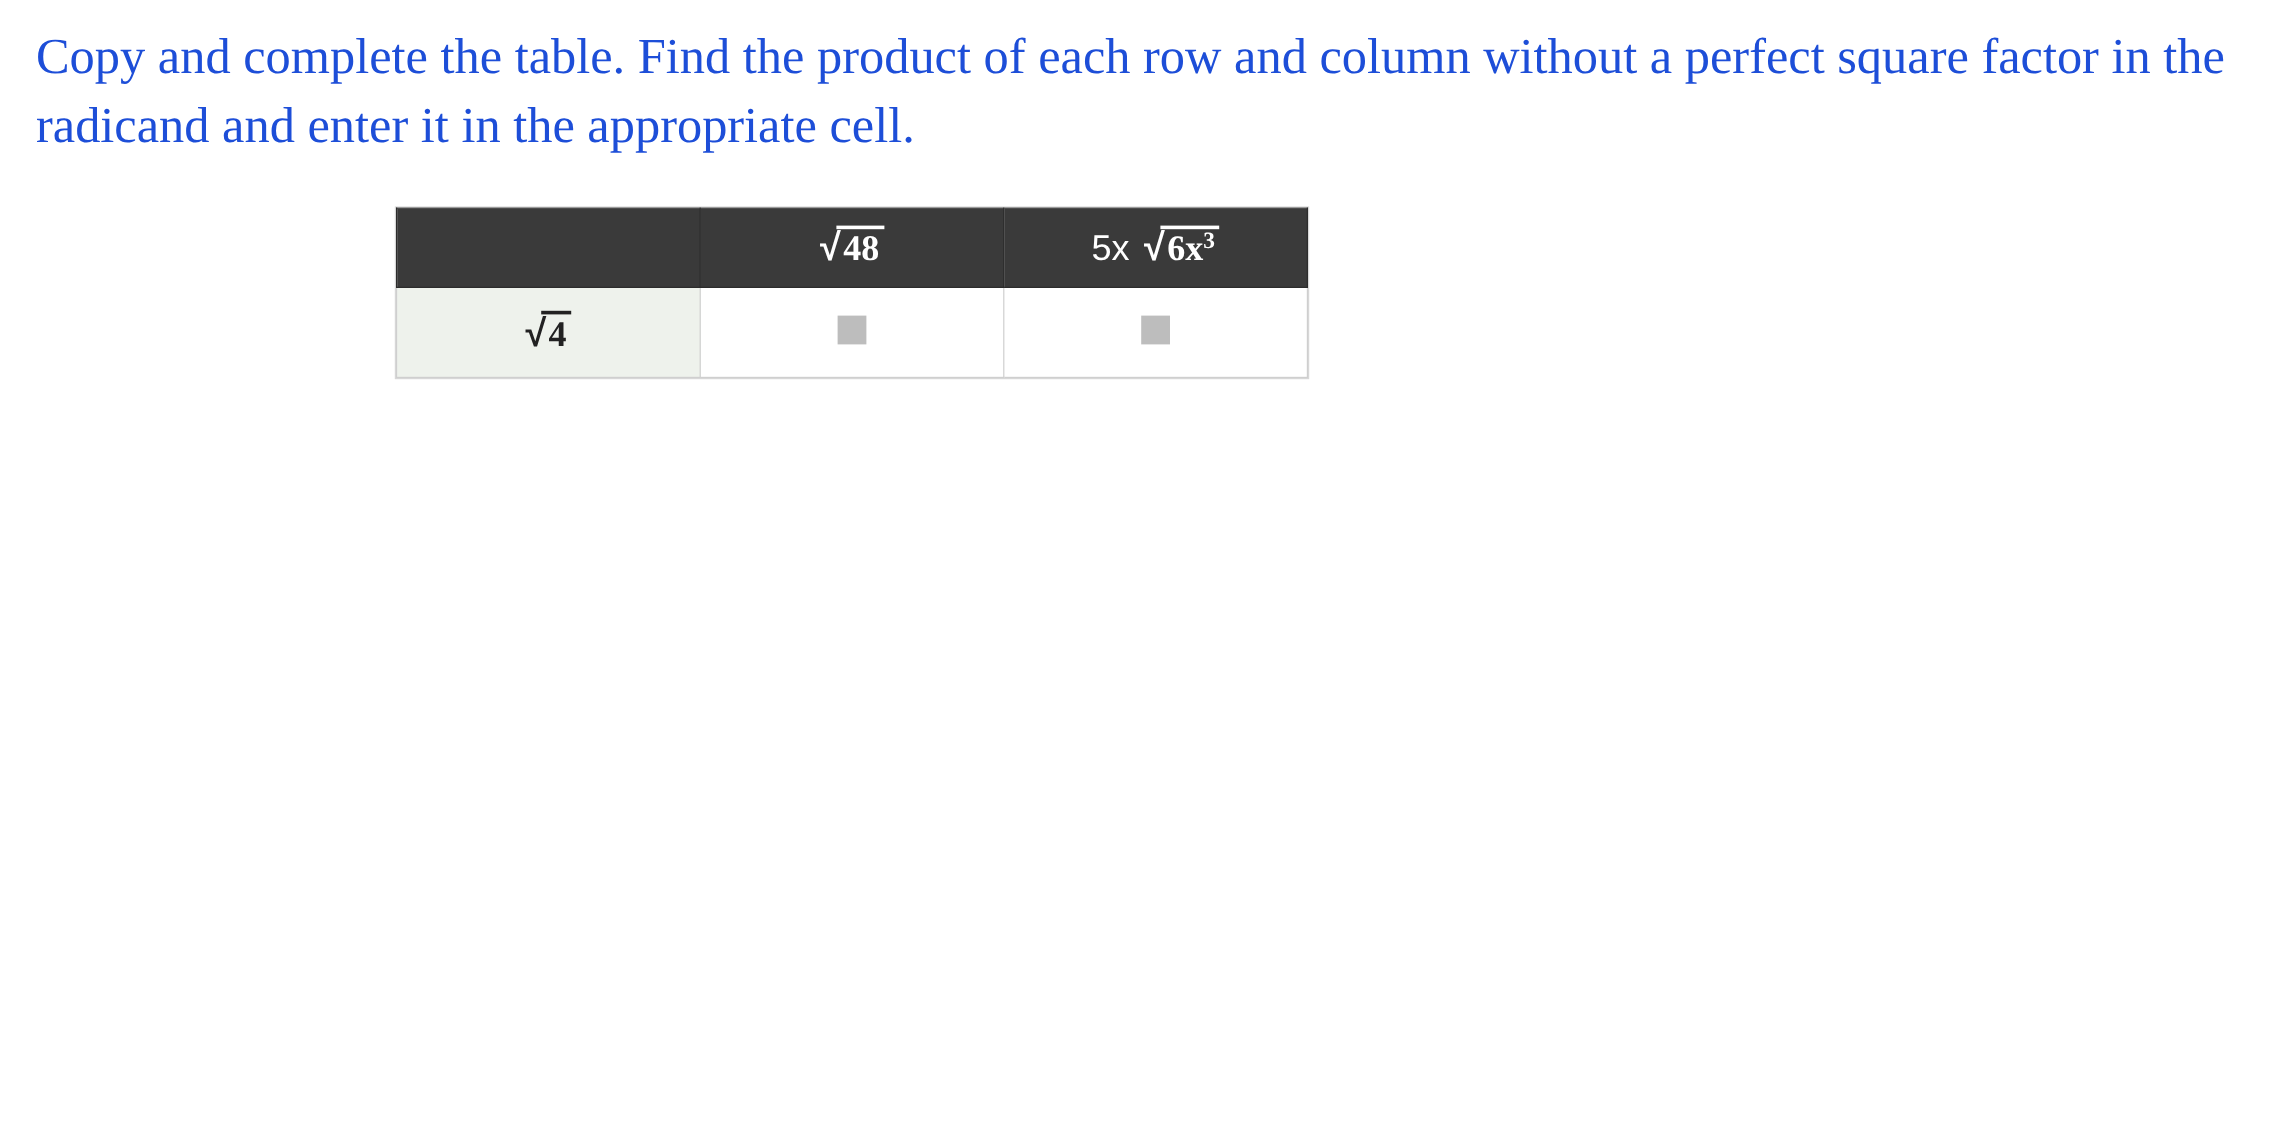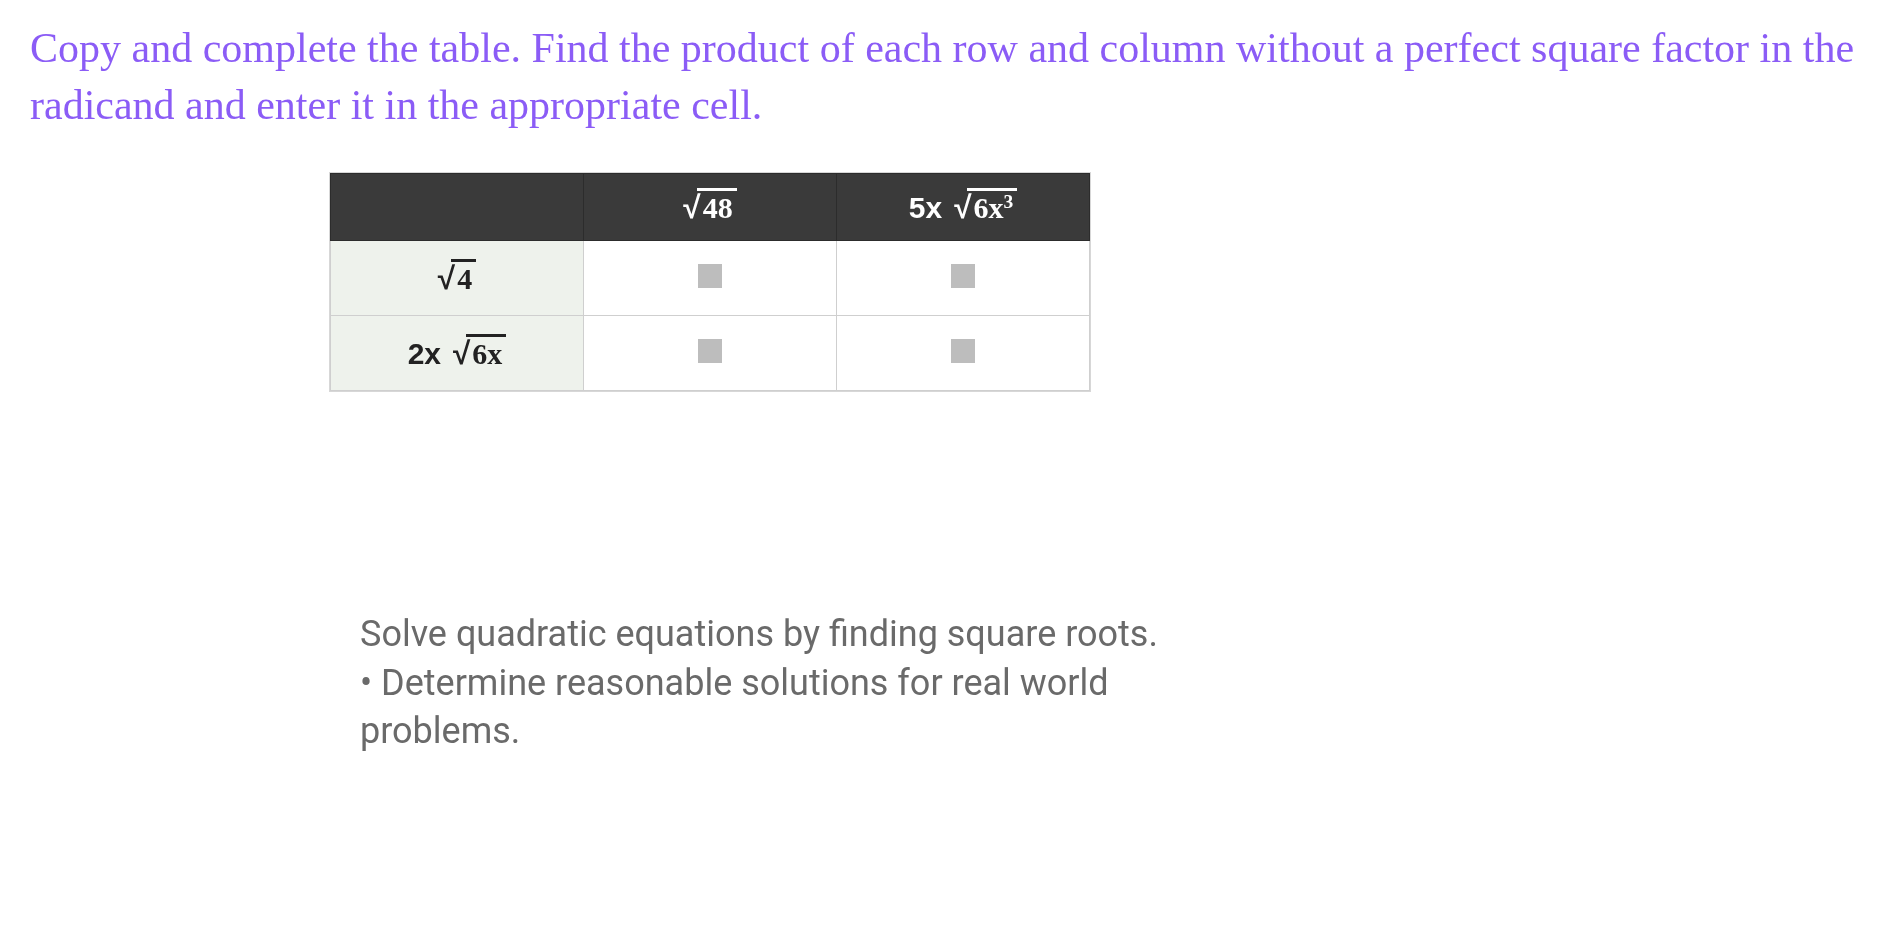--- a/index.html
+++ b/index.html
@@ -17,21 +17,21 @@
     padding: 20px 30px 30px 30px;
     box-sizing: border-box;
     width: 1892px;
     height: 939px;
     position: relative;
   }
   .question-text {
     font-family: Georgia, 'Times New Roman', serif;
     font-size: 42px;
     line-height: 1.35;
-    color: #8b5cf6;
+    color: #1d4ed8;
     margin: 0 0 40px 0;
     max-width: 1830px;
   }
   .table-wrap {
     display: flex;
     justify-content: flex-start;
     margin-left: 300px;
   }
   table.rad-table {
     border-collapse: collapse;
@@ -93,21 +93,21 @@
     position: relative;
     top: 0px;
     font-family: Liberation Serif, serif;
   }
   .sup {
     font-size: 0.65em;
     position: relative;
     top: -0.55em;
   }
   .coef {
-    font-weight: bold;
+    font-weight: normal;
     margin-right: 12px;
   }
   .objectives {
     position: absolute;
     left: 360px;
     top: 610px;
     font-family: -apple-system, BlinkMacSystemFont, "Segoe UI", Roboto, Helvetica, Arial, sans-serif;
     font-size: 36px;
     color: #6a6a6a;
     line-height: 1.35;
@@ -147,33 +147,18 @@
         <tr>
           <th>
             <span class="rad">
               <span class="surd">√</span>
               <span class="radicand">4</span>
             </span>
           </th>
           <td><span class="blank-box"></span></td>
           <td><span class="blank-box"></span></td>
         </tr>
-        <tr>
-          <th>
-            <span class="coef">2x</span><span class="rad">
-                <span class="surd">√</span>
-                <span class="radicand">6x</span>
-              </span>
-          </th>
-          <td><span class="blank-box"></span></td>
-          <td><span class="blank-box"></span></td>
-        </tr>
       </tbody>
     </table>
   </div>
 
-  <div class="objectives">
-    <div>Solve quadratic equations by finding square roots.</div>
-    <div class="bullet-line">Determine reasonable solutions for real world</div>
-    <div>problems.</div>
-  </div>
 
 </div>
 
 </body></html>

